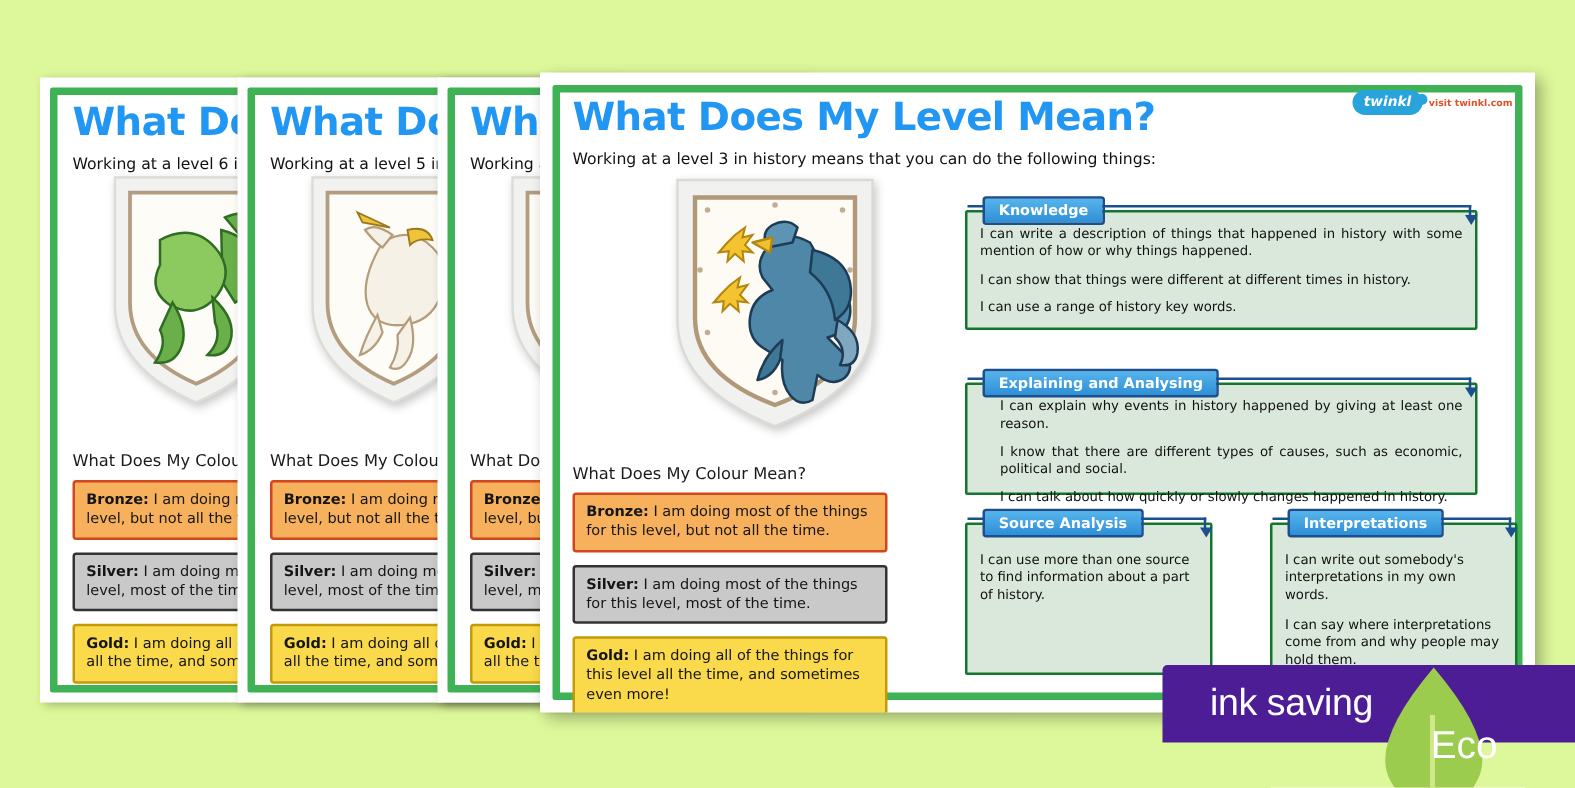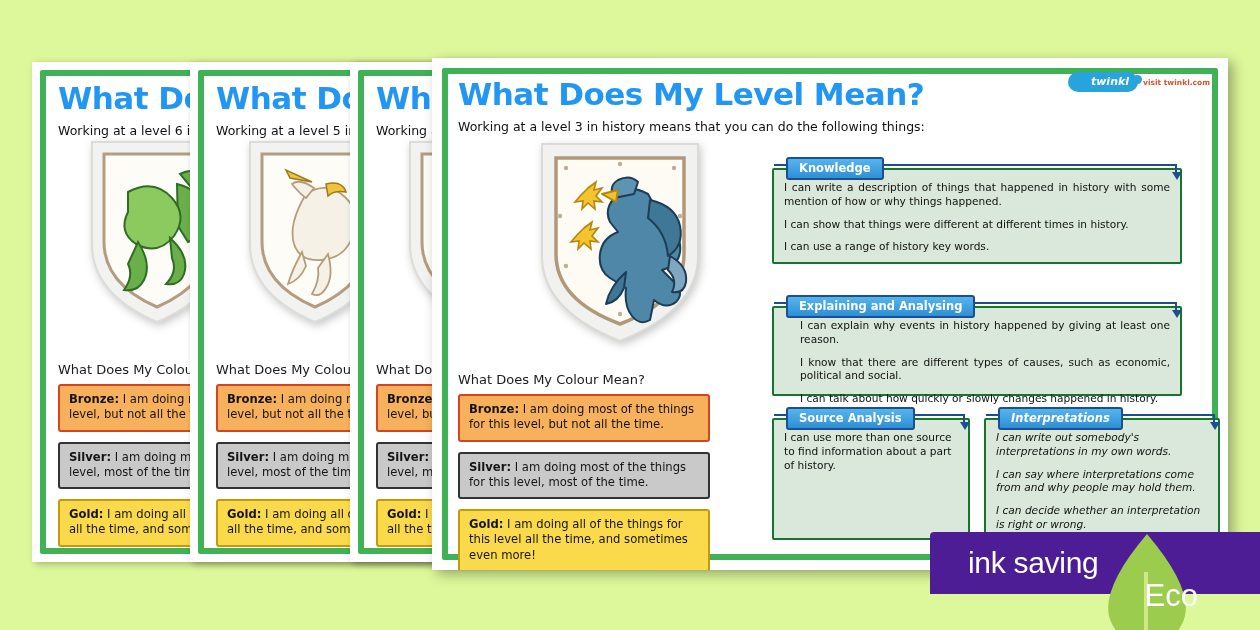--- a/index.html
+++ b/index.html
@@ -122,36 +122,36 @@
   }
   .crit ul { list-style: none; padding: 11px 10px 8px 10px; }
   .crit li {
     font-size: 10.6px;
     line-height: 1.3;
     color: #101010;
     margin-bottom: 9px;
     text-align: justify;
   }
   .crit li:last-child { margin-bottom: 0; }
-  .crit.narrow li { text-align: left; }
+  .crit.narrow li { text-align: left; margin-top: 11px; }
 
   
   .twinkl {
     position: absolute;
     right: 18px; top: 14px;
     display: flex; align-items: center; gap: 5px;
   }
   .twinkl-mark {
     position: relative;
     background:#29a3dc;
     color:#fff;
     font-size: 11px;
     font-weight: bold;
     font-style: italic;
-    padding: 3px 9px 4px 23px;
+    padding: 3px 9px 4px 9px;
     border-radius: 11px;
   }
   .twinkl-mark::after {
     content:"";
     position:absolute; right:-4px; top:3px;
     width:9px; height:9px; border-radius:50%;
     background:#29a3dc;
   }
   .twinkl-url { font-size: 7.5px; color:#d8542a; font-weight:bold; }
 
@@ -379,21 +379,21 @@
 
     <div class="crit narrow" style="left:340px;top:360px;width:198px;height:122px;">
       <div class="arrowline"></div>
       <div class="arrowhead"></div>
       <div class="tab">Source Analysis</div>
       <ul>
         <li>I can use more than one source to find information about a part of history.</li>
       </ul>
     </div>
 
-    <div class="crit narrow" style="left:552px;top:360px;width:236px;height:122px;font-style:italic;">
+    <div class="crit narrow" style="left:584px;top:360px;width:198px;height:122px;">
       <div class="arrowline"></div>
       <div class="arrowhead"></div>
       <div class="tab">Interpretations</div>
       <ul>
         <li>I can write out somebody's interpretations in my own words.</li>
         <li>I can say where interpretations come from and why people may hold them.</li>
         <li>I can decide whether an interpretation is right or wrong.</li>
       </ul>
     </div>
 

